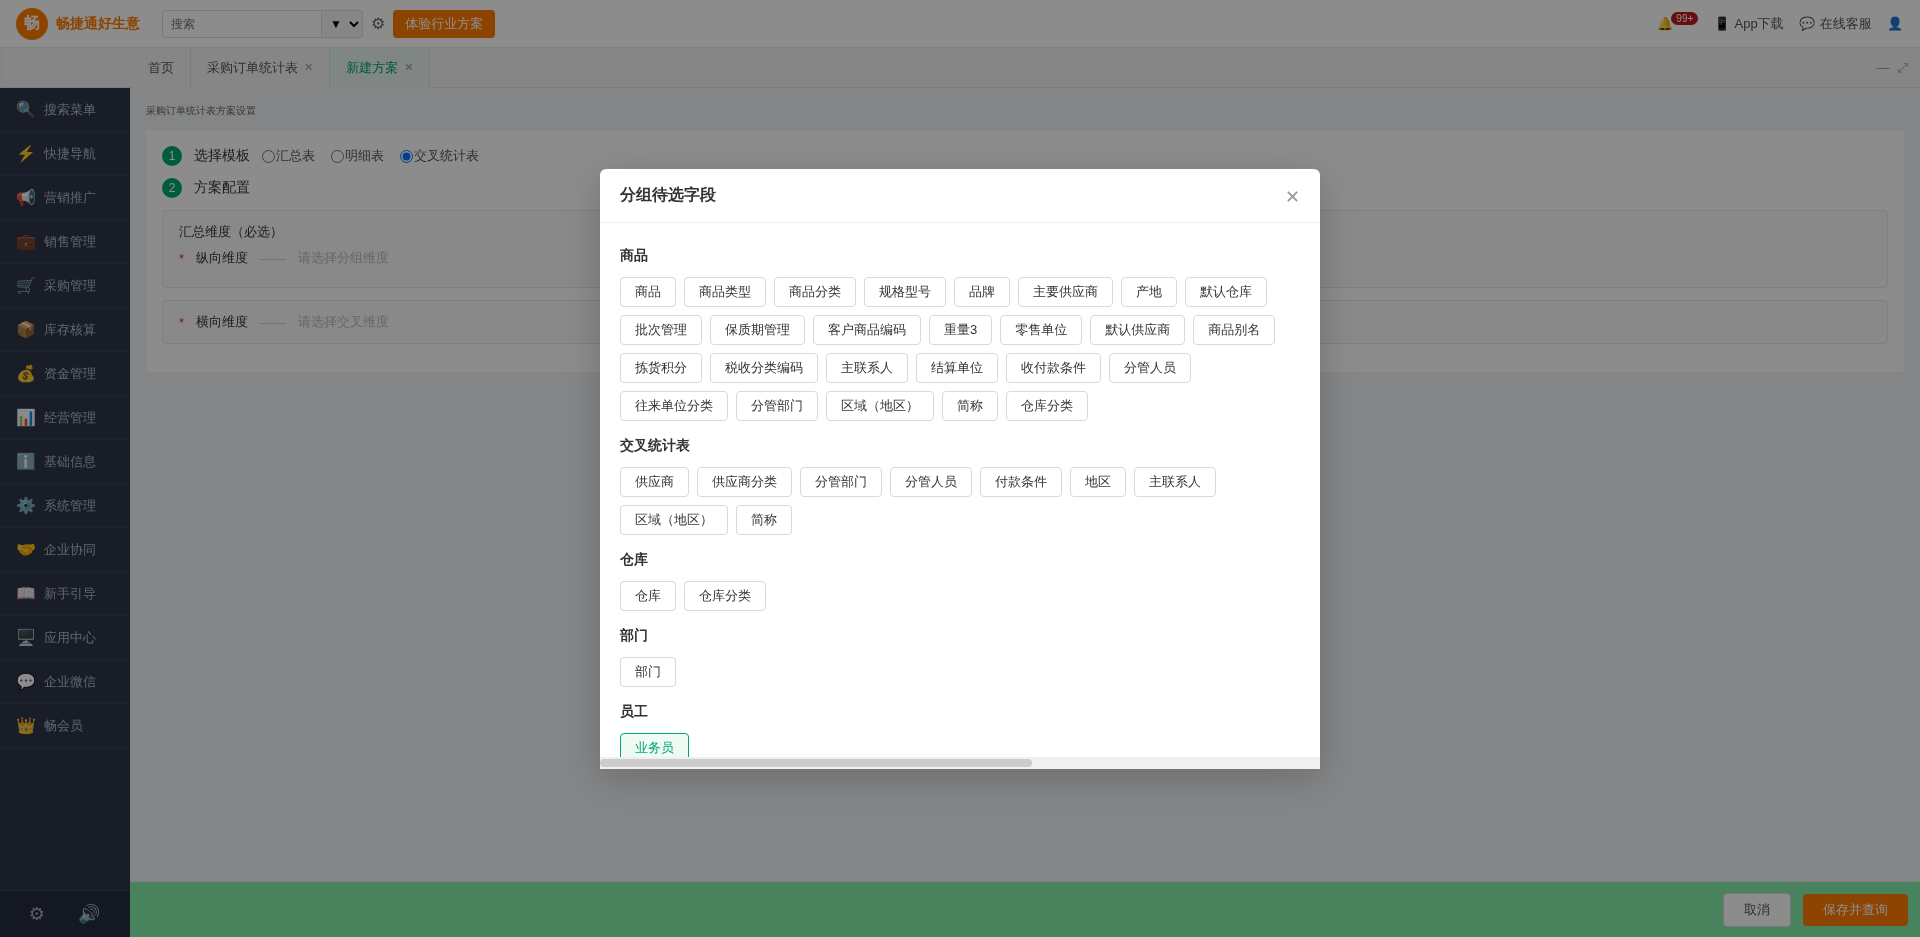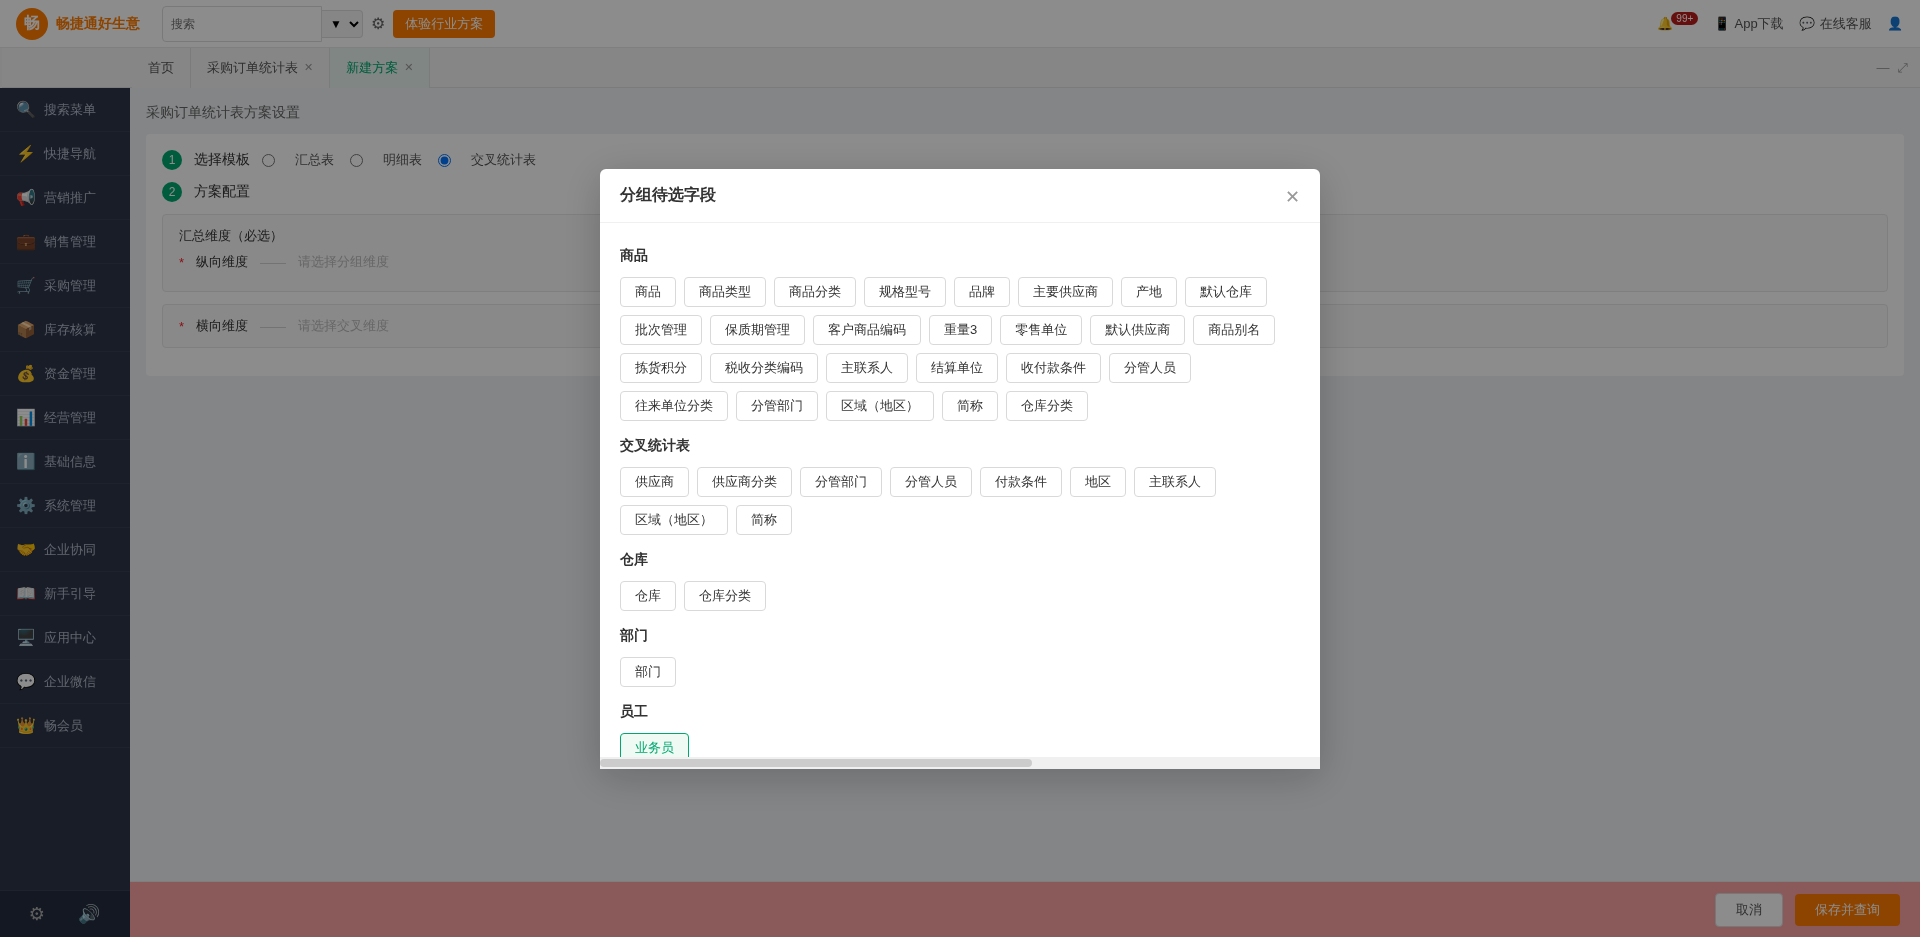--- a/index.html
+++ b/index.html
@@ -33,21 +33,21 @@
       color: white; font-size: 16px;
       margin-right: 8px;
     }
     .topbar-search {
       display: flex;
       align-items: center;
       margin-left: 16px;
     }
     .topbar-search input {
       width: 160px;
-      height: 36px;
+      height: 28px;
       border: 1px solid #ddd;
       border-radius: 4px 0 0 4px;
       padding: 0 8px;
       outline: none;
       font-size: 12px;
     }
     .topbar-search select {
       height: 28px;
       border: 1px solid #ddd;
       border-left: none;
@@ -173,21 +173,21 @@
 
     
     .main-content {
       margin-top: 88px;
       margin-left: 130px;
       padding: 16px;
       min-height: calc(100vh - 88px);
       background: #f0f2f5;
     }
     .page-title {
-      font-size: 14px;
+      font-size: 10px;
       color: #666;
       margin-bottom: 12px;
     }
 
     
     .modal-overlay {
       position: fixed;
       top: 0; left: 0; right: 0; bottom: 0;
       background: rgba(0,0,0,0.45);
       z-index: 1000;
@@ -290,36 +290,36 @@
       color: #333;
     }
     .radio-group {
       display: flex;
       align-items: center;
       gap: 16px;
     }
     .radio-item {
       display: flex;
       align-items: center;
-      gap: 20px;
+      gap: 1px;
       font-size: 13px;
       color: #555;
     }
 
     
     .bottom-bar {
       position: fixed;
       bottom: 0; left: 130px; right: 0;
       height: 56px;
-      background: #fca5a5;
+      background: #86efac;
       border-top: 1px solid #e8e8e8;
       display: flex;
       align-items: center;
       justify-content: flex-end;
-      padding: 0 20px;
+      padding: 0 12px;
       gap: 12px;
       z-index: 200;
     }
     .btn-cancel {
       padding: 7px 20px;
       border: 1px solid #d9d9d9;
       border-radius: 4px;
       background: #fff;
       color: #555;
       cursor: pointer;

